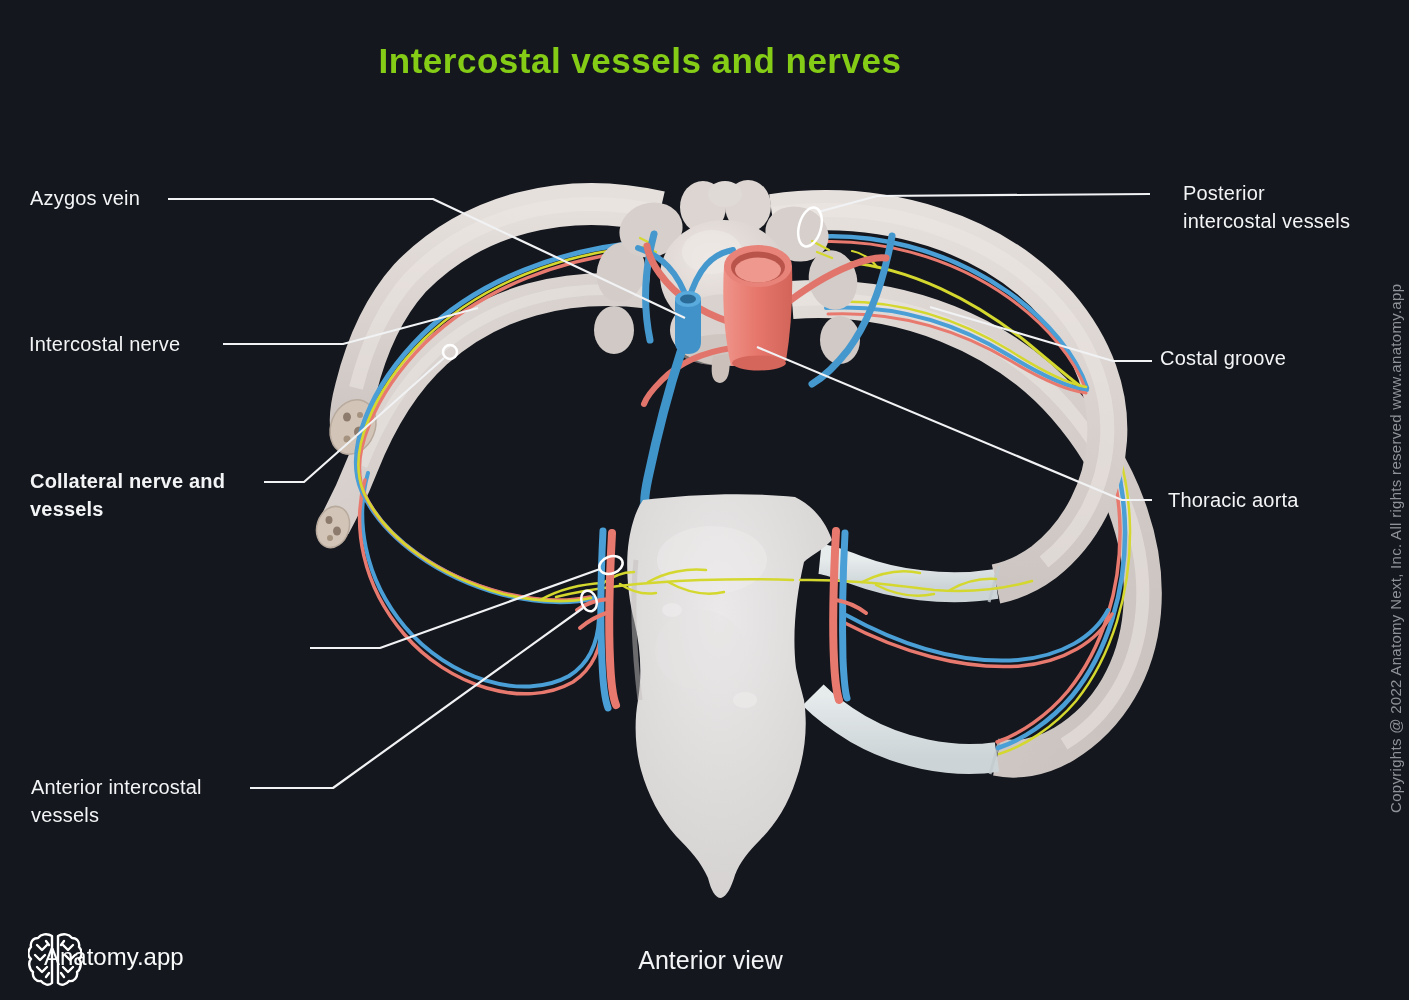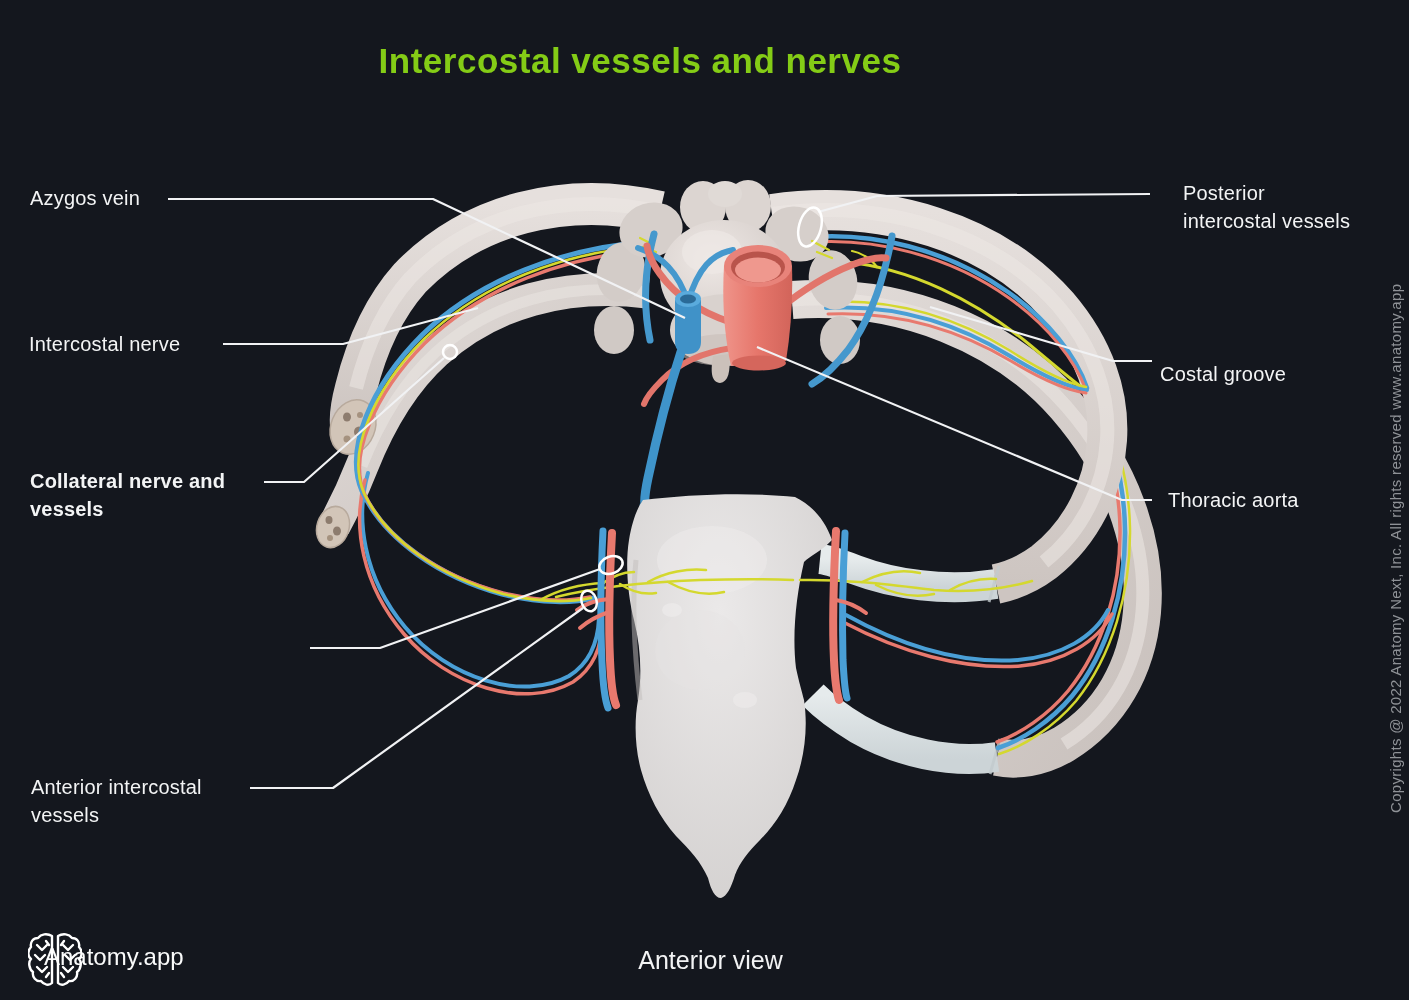--- a/index.html
+++ b/index.html
@@ -16,21 +16,21 @@
   .anat-label{
     position:absolute;font-size:20px;line-height:28px;letter-spacing:.2px;
     color:#f3f4f5;white-space:pre-line;
   }
   .lbl-azygos{left:30px;top:184px;}
   .lbl-intercostal-nerve{left:29px;top:330px;}
   .lbl-collateral{left:30px;top:467px;font-weight:bold;}
   .lbl-internal-thoracic{left:31px;top:633px;}
   .lbl-anterior-intercostal{left:31px;top:773px;}
   .lbl-posterior{left:1159px;top:179px;margin-left:24px;}
-  .lbl-costal-groove{left:1160px;top:360px;}
+  .lbl-costal-groove{left:1160px;top:344px;}
   .lbl-thoracic-aorta{left:1160px;top:486px;margin-left:8px;}
   .view-label{
     position:absolute;left:12px;right:0;top:946px;text-align:center;
     font-size:25px;color:#f2f3f4;
   }
   .brand{position:absolute;left:28px;top:931px;display:flex;align-items:center;}
   .brand-text{font-size:24px;color:#fafbfb;margin-left:16px;margin-top:12px;}
   .copyright{
     position:absolute;right:5px;top:253px;height:560px;
     writing-mode:vertical-rl;transform:rotate(180deg);

